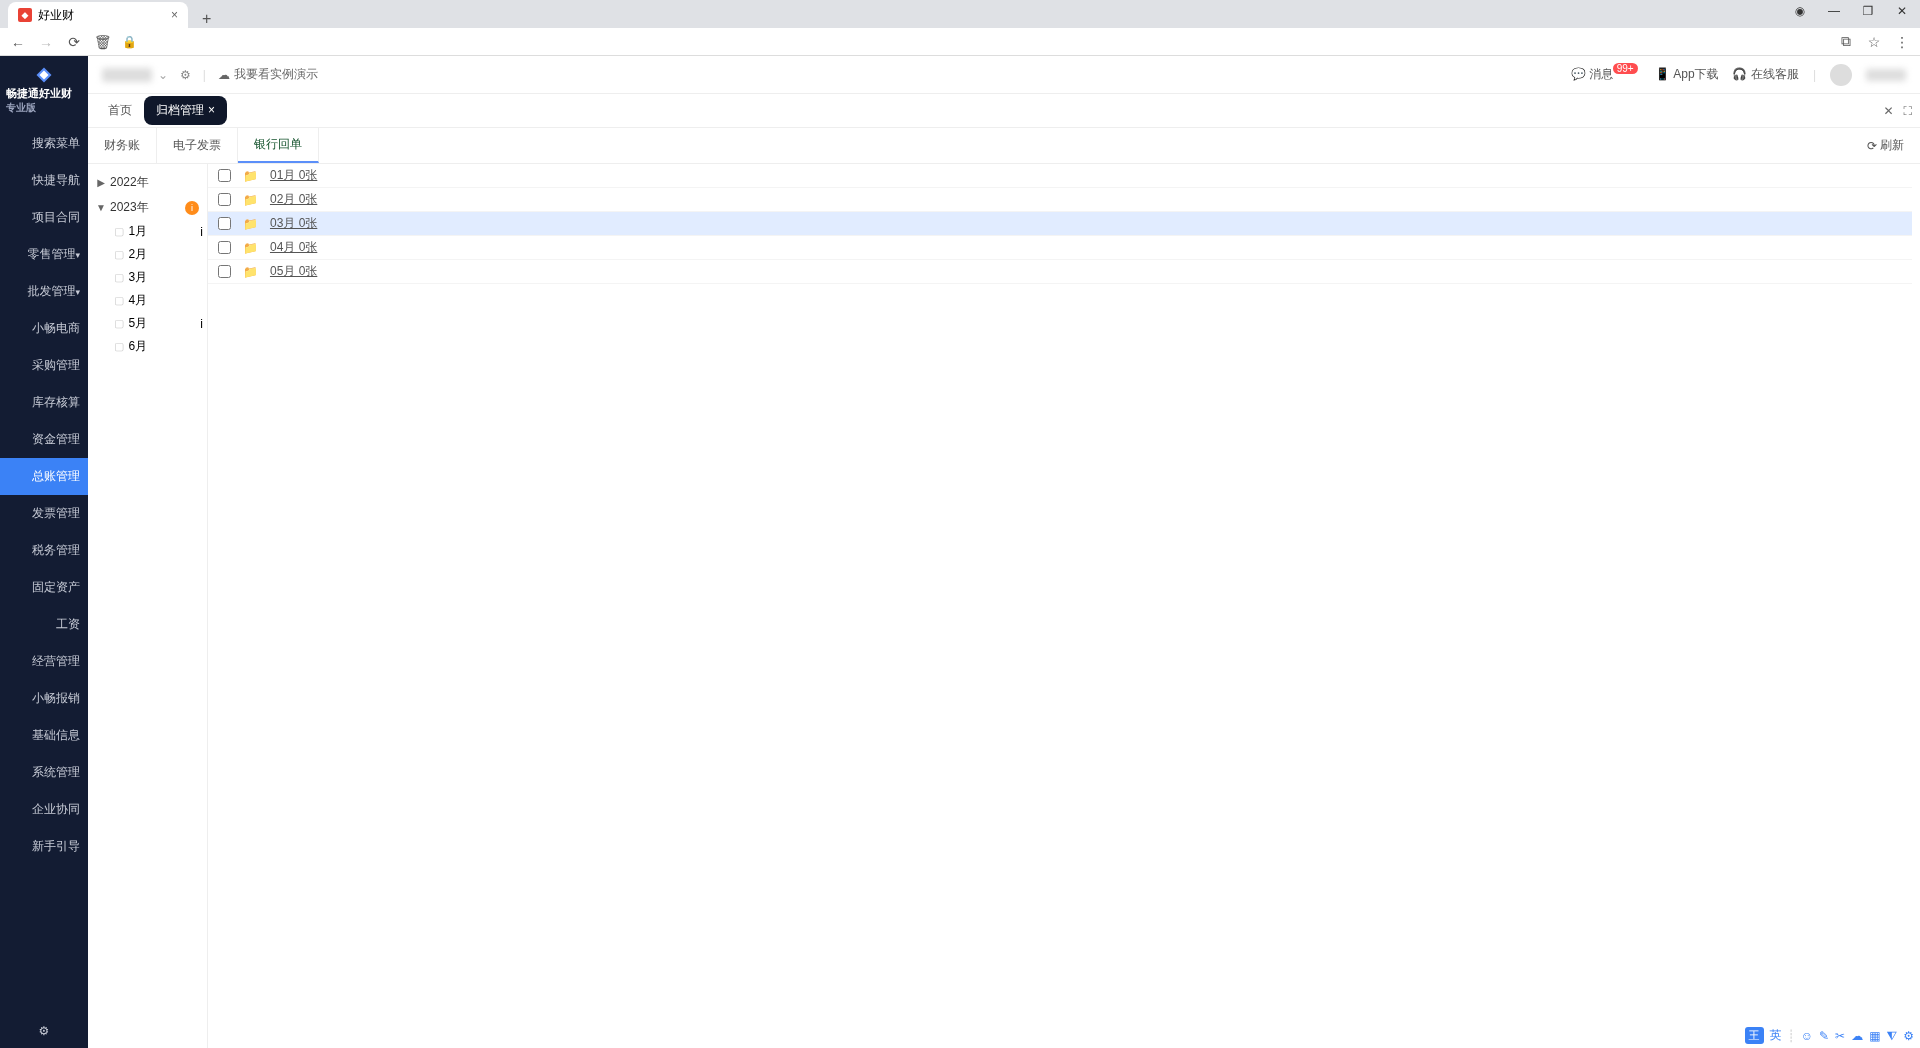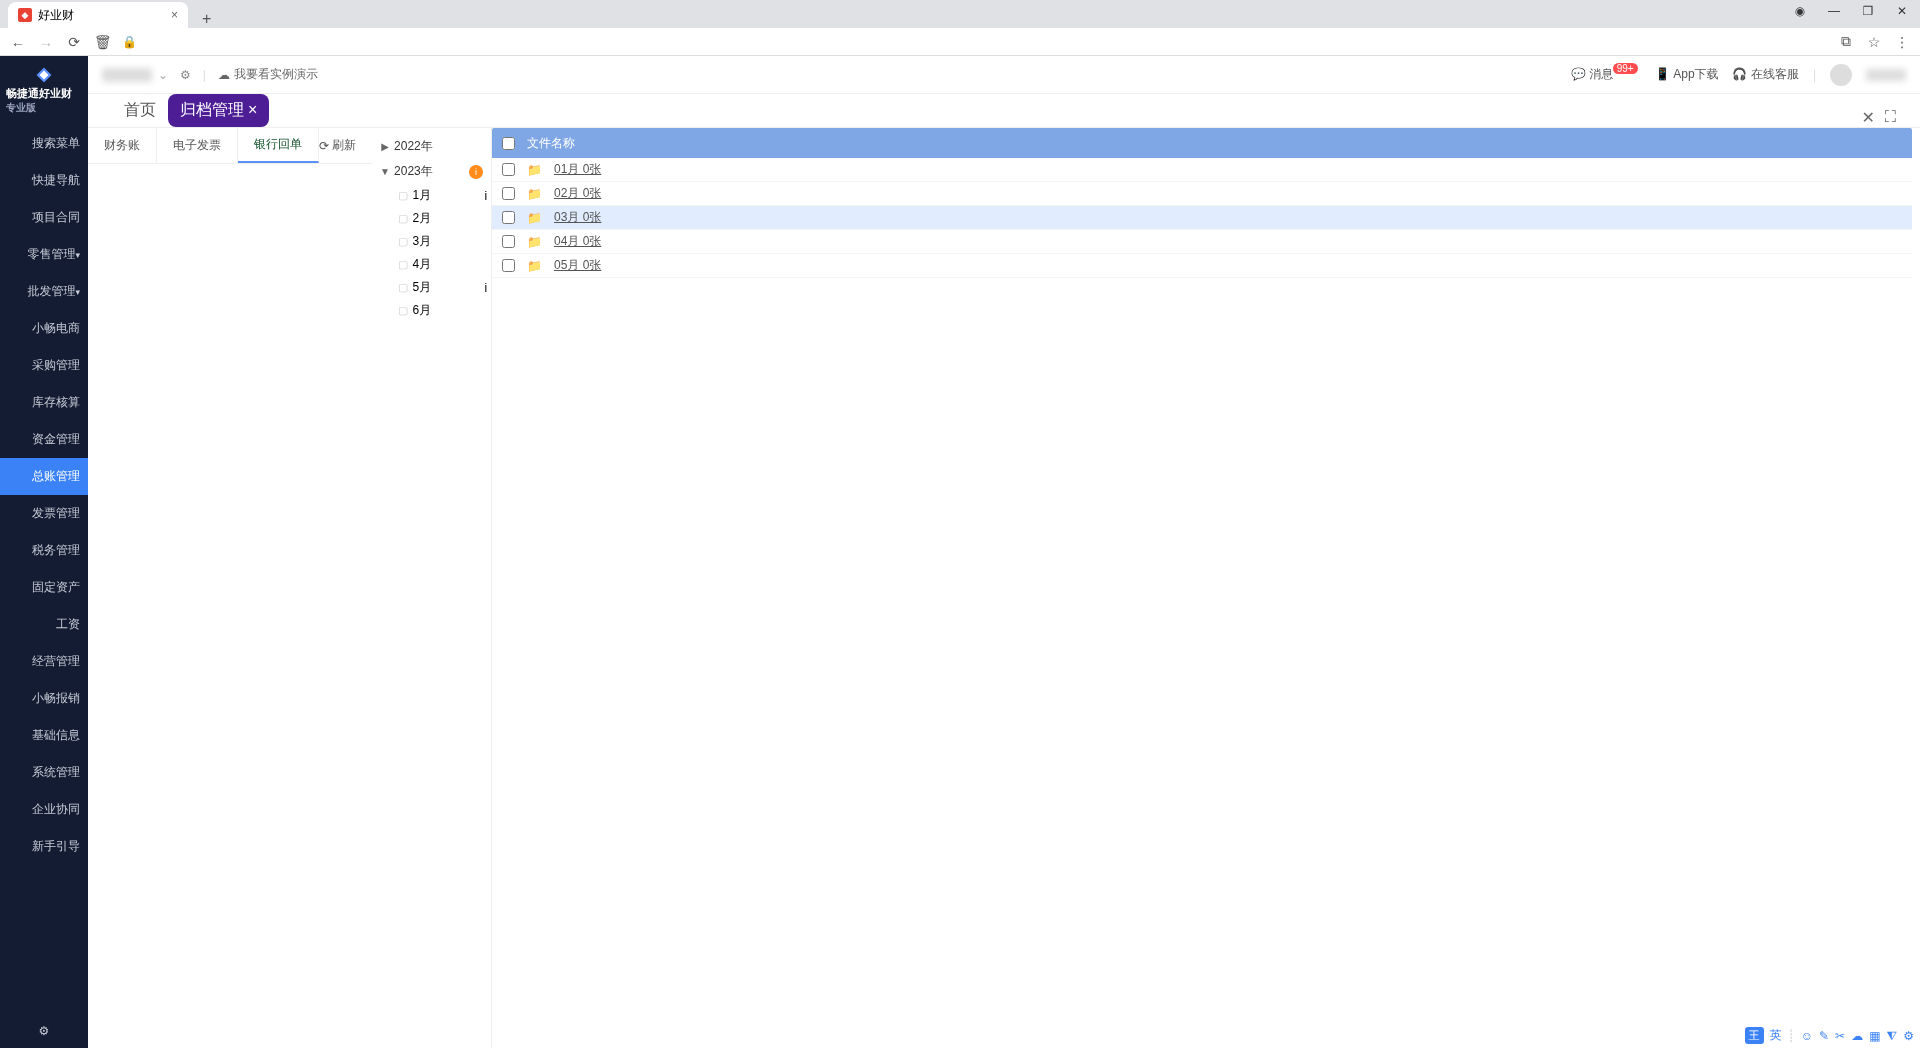--- a/index.html
+++ b/index.html
@@ -30,26 +30,26 @@
 .side-gear { margin-top: auto; padding: 10px; text-align: center; cursor: pointer; }
 
 .main-col { flex: 1; display: flex; flex-direction: column; }
 .top-header { height: 38px; border-bottom: 1px solid #eee; display: flex; align-items: center; padding: 0 14px; gap: 12px; font-size: 12px; }
 .company-select { display: flex; align-items: center; gap: 6px; color: #888; }
 .blur-text { filter: blur(3px); background: #ddd; color: #ddd; border-radius: 2px; }
 .header-right { margin-left: auto; display: flex; align-items: center; gap: 14px; color: #555; }
 .badge { background: #ff4d4f; color: #fff; border-radius: 8px; font-size: 10px; padding: 0 4px; position: relative; top: -6px; left: -4px; }
 .avatar { width: 22px; height: 22px; background: #ddd; border-radius: 50%; }
 
-.page-tabs { height: 34px; display: flex; align-items: flex-end; padding: 0 24px; border-bottom: 1px solid #eee; font-size: 16px; }
+.page-tabs { height: 34px; display: flex; align-items: center; padding: 0 8px; border-bottom: 1px solid #eee; font-size: 12px; }
 .page-tab { padding: 6px 12px; cursor: pointer; color: #555; }
-.page-tab.active { background: #4c1d95; color: #fff; border-radius: 8px; }
+.page-tab.active { background: #0f172a; color: #fff; border-radius: 8px; }
 .page-tab .x { margin-left: 4px; }
 .tab-tools { margin-left: auto; display: flex; gap: 10px; color: #666; }
-.sub-tabs-wrap { display: flex; flex: 1; }
+.sub-tabs-wrap { display: flex; flex-direction: column; flex: 1; }
 .sub-tabs { height: 36px; display: flex; align-items: center; border-bottom: 1px solid #eee; font-size: 12px; }
 .sub-tab { padding: 0 16px; height: 100%; display: flex; align-items: center; cursor: pointer; color: #555; border-right: 1px solid #eee; }
 .sub-tab.active { color: #14532d; border-bottom: 2px solid #5b8ff9; background: #fff; }
 .refresh-link { margin-left: auto; padding-right: 16px; color: #555; cursor: pointer; display: flex; align-items: center; gap: 3px; }
 
 .body-split { flex: 1; display: flex; }
 .tree-panel { width: 120px; border-right: 1px solid #eee; padding: 6px 4px; font-size: 12px; }
 .tree-node { display: flex; align-items: center; padding: 4px 4px; cursor: pointer; gap: 4px; color: #333; }
 .tree-node .caret { width: 10px; text-align: center; color: #666; font-size: 10px; }
 .tree-node .dot { width: 14px; height: 14px; background: #ff8c1a; border-radius: 50%; color: #fff; font-size: 9px; display: flex; align-items: center; justify-content: center; margin-left: auto; }
@@ -274,24 +274,20 @@
                 <span class="dot" style="margin-left:auto">i</span>
               </div>
               <div class="tree-child">
                 <span class="folder-ic">▢</span>
                 <span>6月</span>
               </div>
             </div>
         </div>
 
         <div class="file-area">
-          <div class="file-header">
-            <input type="checkbox" style="">
-            <span>文件名称</span>
-          </div>
           <div id="file-rows">
               <div class="file-row">
                 <input type="checkbox" style="">
                 <span class="folder-ic">📁</span>
                 <a>01月 0张</a>
               </div>
               <div class="file-row">
                 <input type="checkbox" style="">
                 <span class="folder-ic">📁</span>
                 <a>02月 0张</a>

